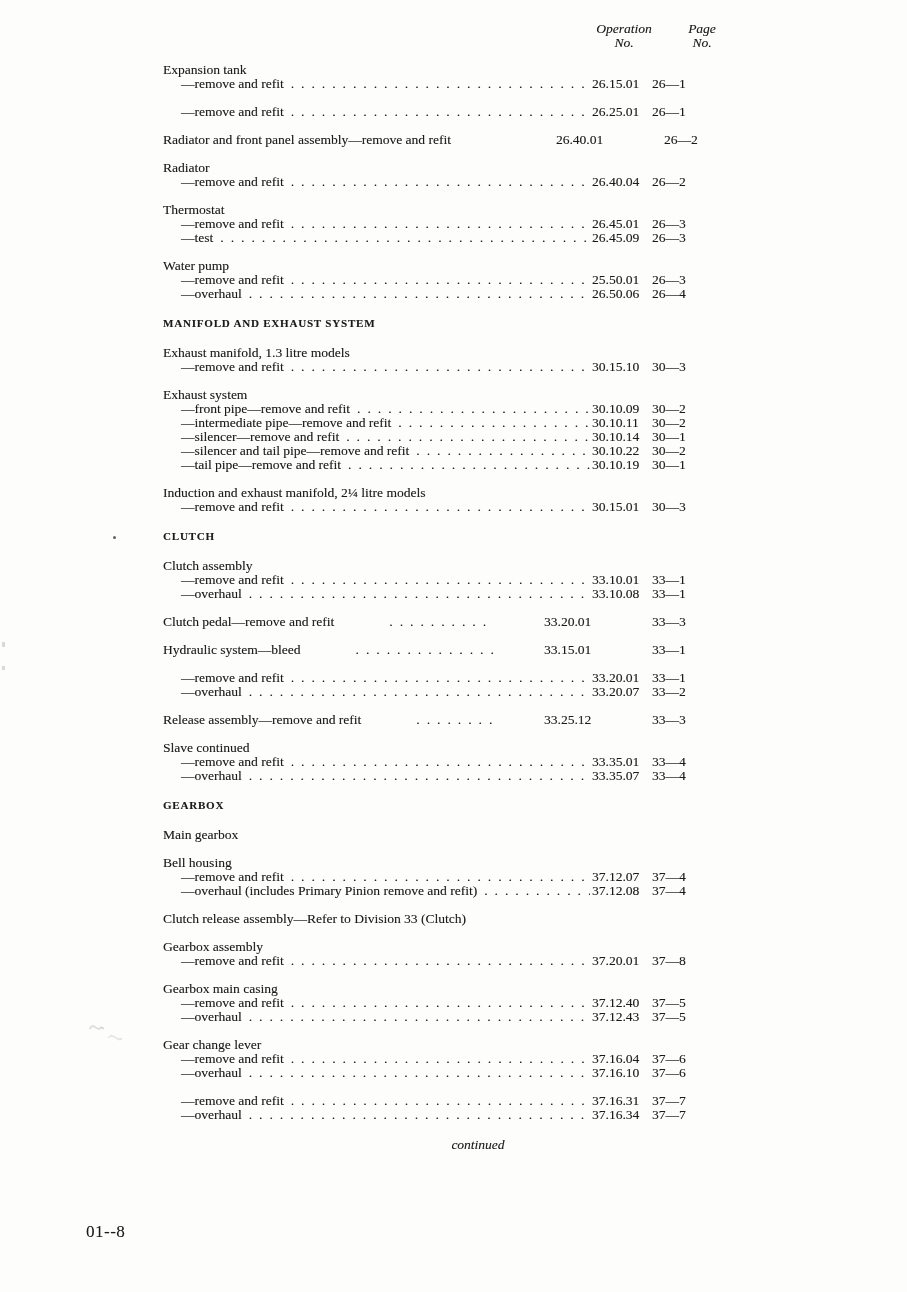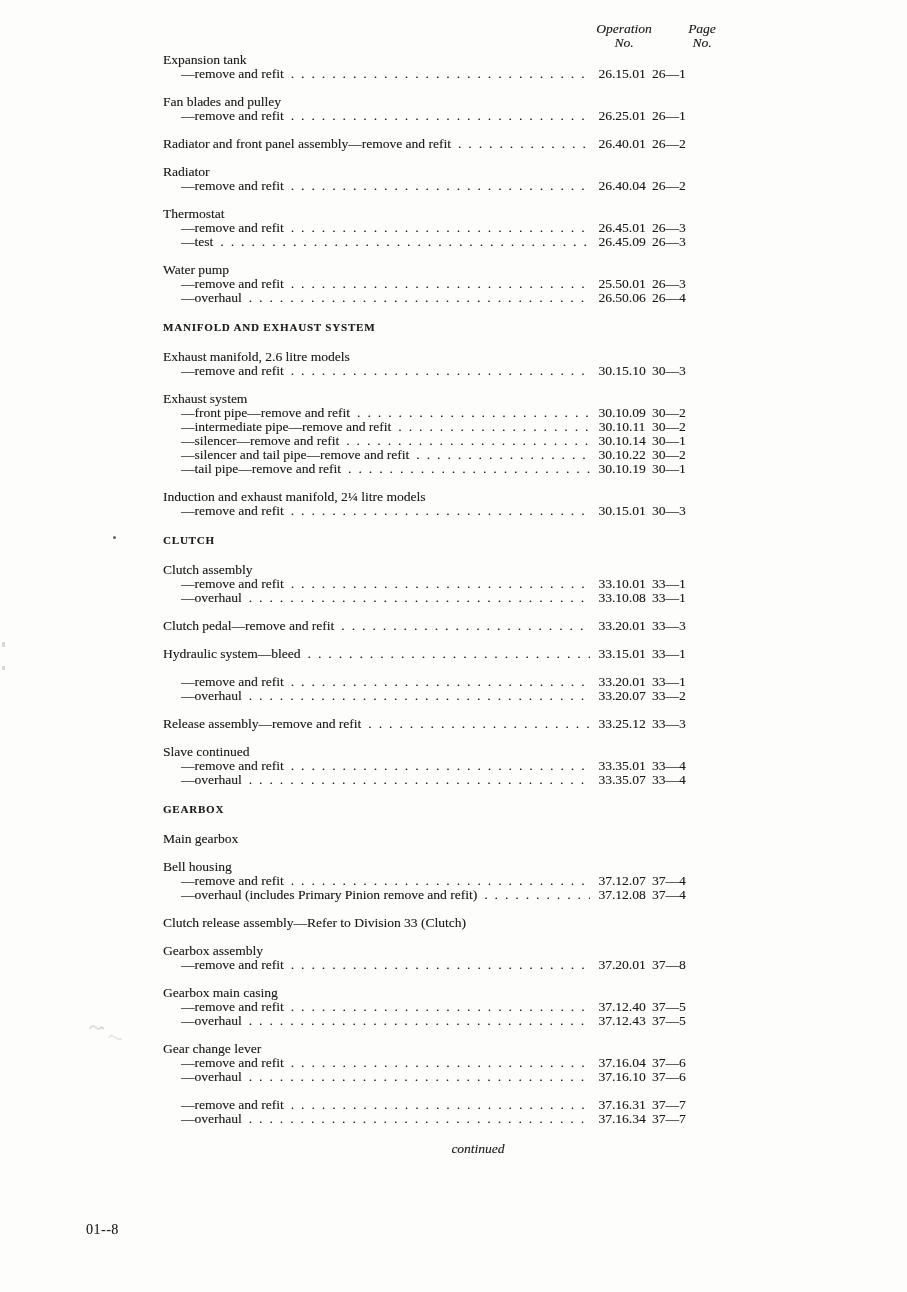--- a/index.html
+++ b/index.html
@@ -9,38 +9,38 @@
     background:#fdfdfc;
     font-family:"Liberation Serif","DejaVu Serif",serif;
     color:#1b1b1b;
     overflow:hidden;
   }
   .content{
     position:absolute;left:163px;top:22px;width:562px;
     text-shadow:0.25px 0.25px 0 rgba(25,25,25,0.35);
   }
   
-  .colhead{position:relative;height:28px;margin-bottom:3px;font-style:italic;font-size:13.5px;line-height:14px;}
+  .colhead{position:relative;height:28px;margin-bottom:13px;font-style:italic;font-size:13.5px;line-height:14px;}
   .colhead .op-head{position:absolute;right:56px;width:90px;text-align:center;}
   .colhead .page-head{position:absolute;right:-12px;width:70px;text-align:center;}
   
   .entry{margin-bottom:14px;}
   .title,.subheading,.note,.row{font-size:13.5px;line-height:14px;}
   .row{display:flex;}
   .entry .rows .row{padding-left:18px;}
-  .entry.flat .rows .row{padding-left:0;}
+  .entry.flat .rows .row{padding-left:0;gap:48px;}
   .label{white-space:nowrap;}
   .leader{flex:1 1 auto;min-width:0;overflow:hidden;white-space:nowrap;letter-spacing:7px;margin:0 2px 0 7px;}
-  .op{flex:0 0 60px;text-align:center;white-space:nowrap;}
+  .op{flex:0 0 60px;text-align:left;white-space:nowrap;}
   .page-ref{flex:0 0 73px;white-space:nowrap;}
   .heading{font-weight:700;font-size:11px;line-height:17px;letter-spacing:0.8px;margin:8px 0 14px;}
   .subheading,.note{margin-bottom:14px;}
   
   .continued{font-style:italic;font-size:13.5px;line-height:14px;text-align:center;padding-left:68px;margin-top:16px;}
-  .page-num{position:absolute;left:86px;top:1222px;font-size:14px;letter-spacing:0.5px;text-shadow:0.25px 0.25px 0 rgba(25,25,25,0.35);}
+  .page-num{position:absolute;left:86px;top:1222px;font-size:17px;letter-spacing:0.5px;text-shadow:0.25px 0.25px 0 rgba(25,25,25,0.35);}
   
   .dot-artifact{position:absolute;left:113px;top:536px;width:3px;height:3px;background:#3a3a3a;border-radius:50%;opacity:.8;}
   .pencil-mark{position:absolute;left:88px;top:1018px;opacity:.5;filter:blur(.3px);transform:rotate(-10deg);}
   .edge-mark{position:absolute;width:3px;background:#c2c2c2;opacity:.6;}
   .edge-mark.a{left:2px;top:642px;height:5px;}
   .edge-mark.b{left:2px;top:666px;height:4px;}
 </style>
 </head>
 <body>
 
@@ -65,21 +65,20 @@
     <div class="rows">
             <div class="row">
     <span class="label">—remove and refit</span>
     <span class="leader">..........................................................................................</span>
     <span class="op">26.15.01</span>
     <span class="page-ref">26—1</span>
   </div>
           </div>
   </div>
         <div class="entry">
-    <div class="title">Fan blades and pulley</div>
     <div class="rows">
             <div class="row">
     <span class="label">—remove and refit</span>
     <span class="leader">..........................................................................................</span>
     <span class="op">26.25.01</span>
     <span class="page-ref">26—1</span>
   </div>
           </div>
   </div>
         <div class="entry flat">
@@ -133,21 +132,21 @@
             <div class="row">
     <span class="label">—overhaul</span>
     <span class="leader">..........................................................................................</span>
     <span class="op">26.50.06</span>
     <span class="page-ref">26—4</span>
   </div>
           </div>
   </div>
         <div class="heading">MANIFOLD AND EXHAUST SYSTEM</div>
         <div class="entry">
-    <div class="title">Exhaust manifold, 2.6 litre models</div>
+    <div class="title">Exhaust manifold, 1.3 litre models</div>
     <div class="rows">
             <div class="row">
     <span class="label">—remove and refit</span>
     <span class="leader">..........................................................................................</span>
     <span class="op">30.15.10</span>
     <span class="page-ref">30—3</span>
   </div>
           </div>
   </div>
         <div class="entry">

